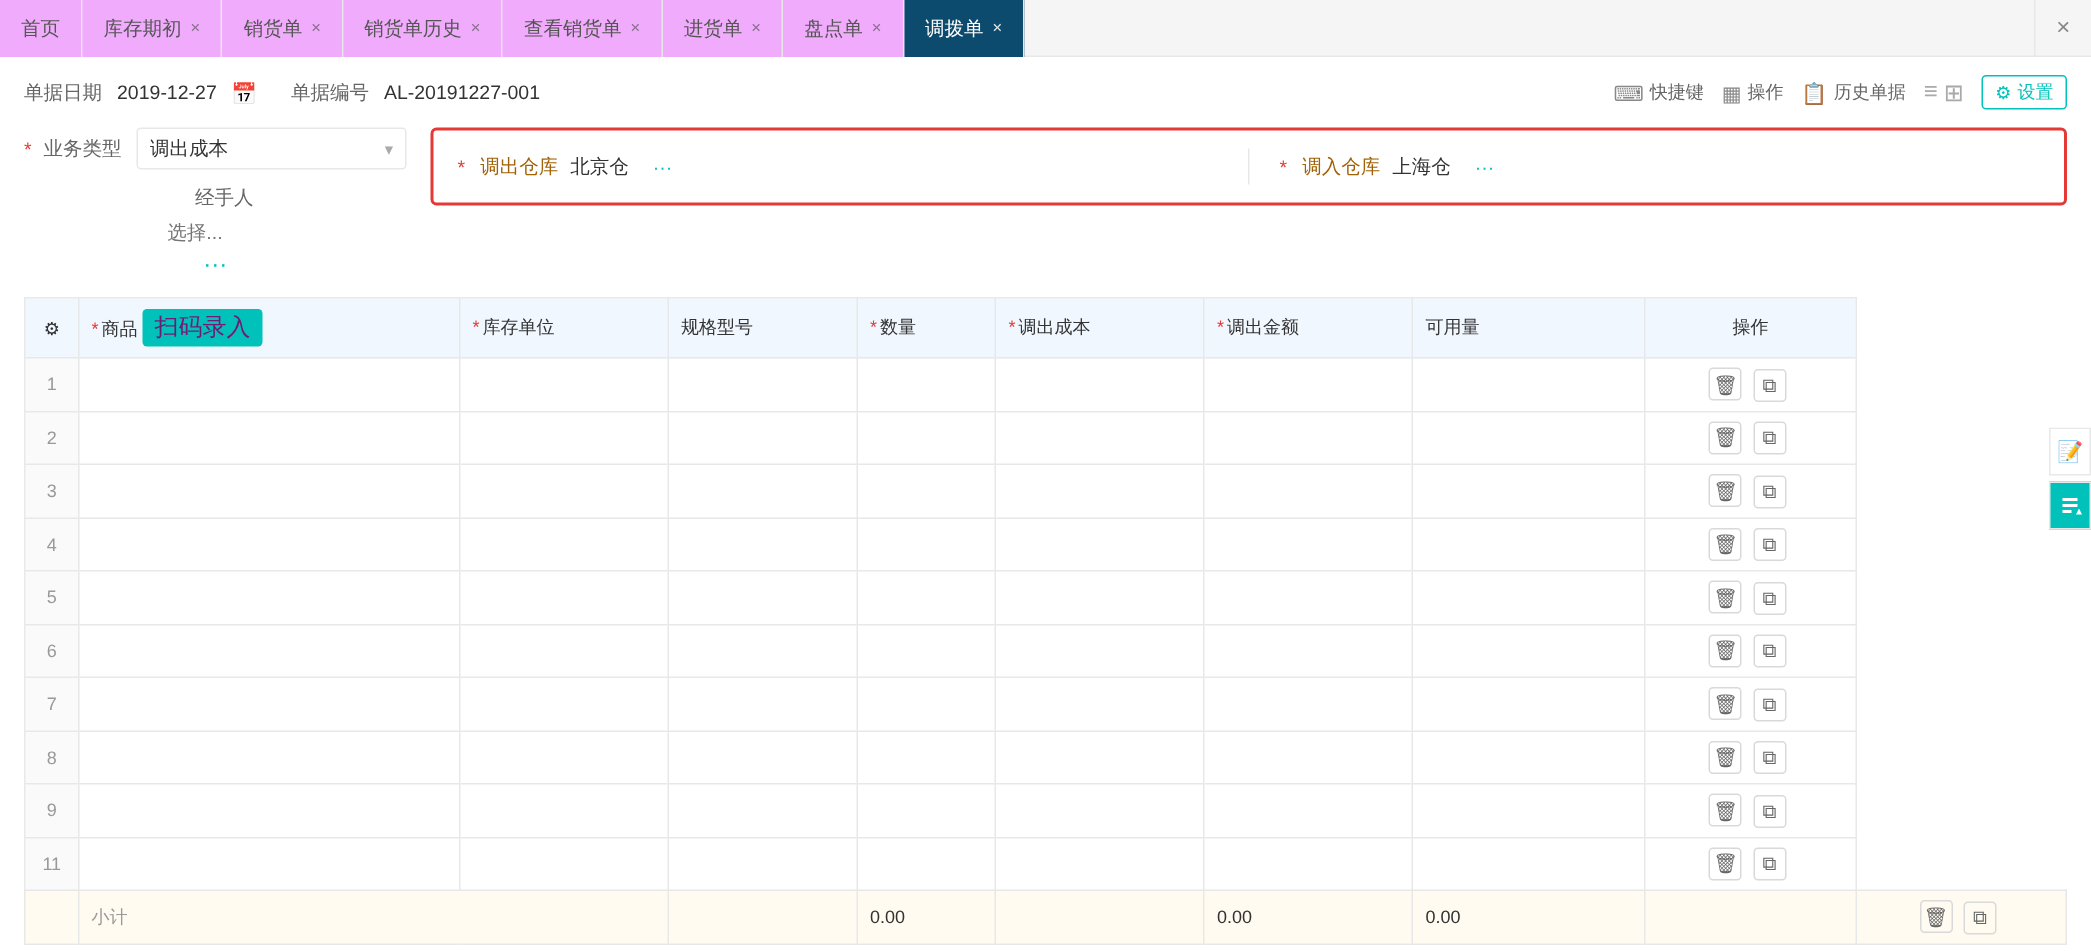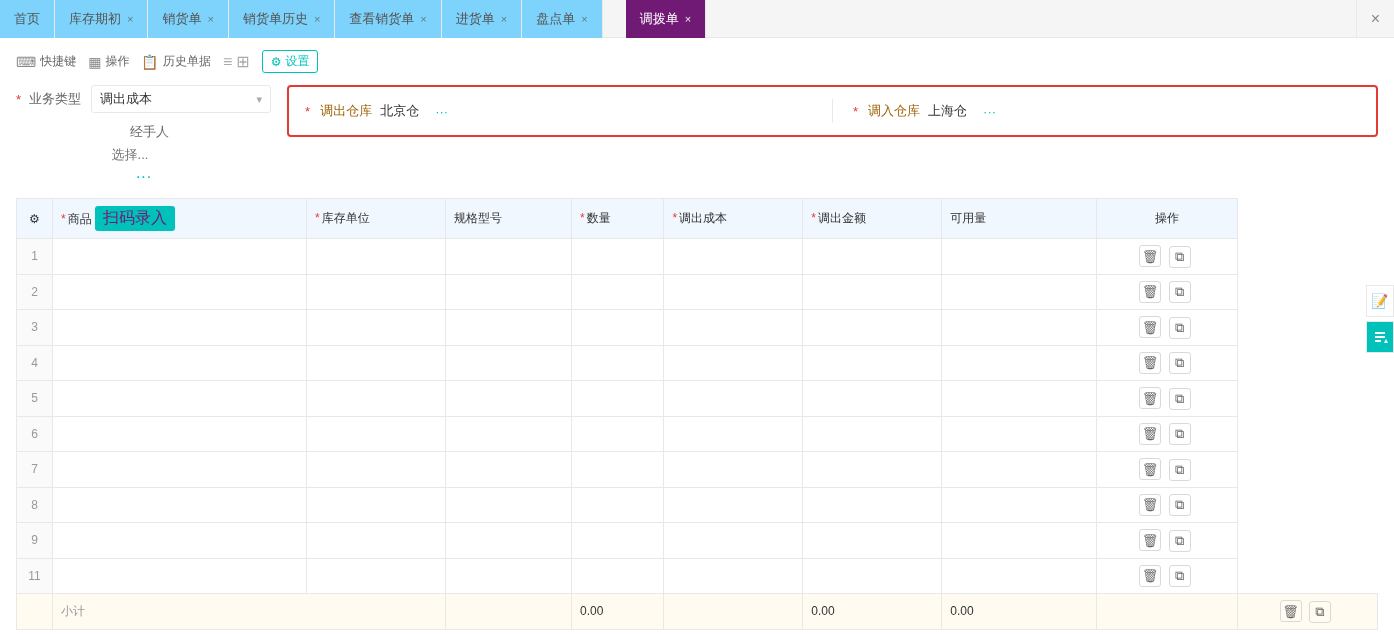--- a/index.html
+++ b/index.html
@@ -15,28 +15,27 @@
       position: relative;
     }
     .tab-item {
       display: flex; align-items: center;
       padding: 0 14px;
       height: 38px;
       cursor: pointer;
       font-size: 13px;
       color: #555;
       border-right: 1px solid #e8e8e8;
-      background: #7dd3fc;
+      background: #f0abfc;
       white-space: nowrap;
       gap: 6px;
     }
     .tab-item.active {
-      background: #701a75;
+      background: #0c4a6e;
       color: #fff;
-      margin-left: 23px;
     }
     .tab-item .close-icon {
       font-size: 11px;
       color: inherit;
       opacity: 0.7;
     }
     .tab-item.active .close-icon { color: #fff; opacity: 0.9; }
     .tab-close-btn {
       position: absolute; right: 0; top: 0;
       width: 38px; height: 38px;
@@ -190,20 +189,27 @@
   <div class="tab-item active">
     <span>调拨单</span>
     <span class="close-icon">×</span>
   </div>
   <div class="tab-close-btn">×</div>
 </div>
 
 <div class="main-content">
 
   <div class="doc-header">
+    <div class="doc-header-left">
+      <span class="label-text">单据日期</span>
+      <span class="value-text">2019-12-27</span>
+      <span class="calendar-icon">📅</span>
+      <span style="margin-left:12px;" class="label-text">单据编号</span>
+      <span class="value-text">AL-20191227-001</span>
+    </div>
     <div class="doc-header-right">
       <div class="header-action-btn">
         <span class="icon">⌨</span>
         <span>快捷键</span>
       </div>
       <div class="header-action-btn">
         <span class="icon">▦</span>
         <span>操作</span>
       </div>
       <div class="header-action-btn">

